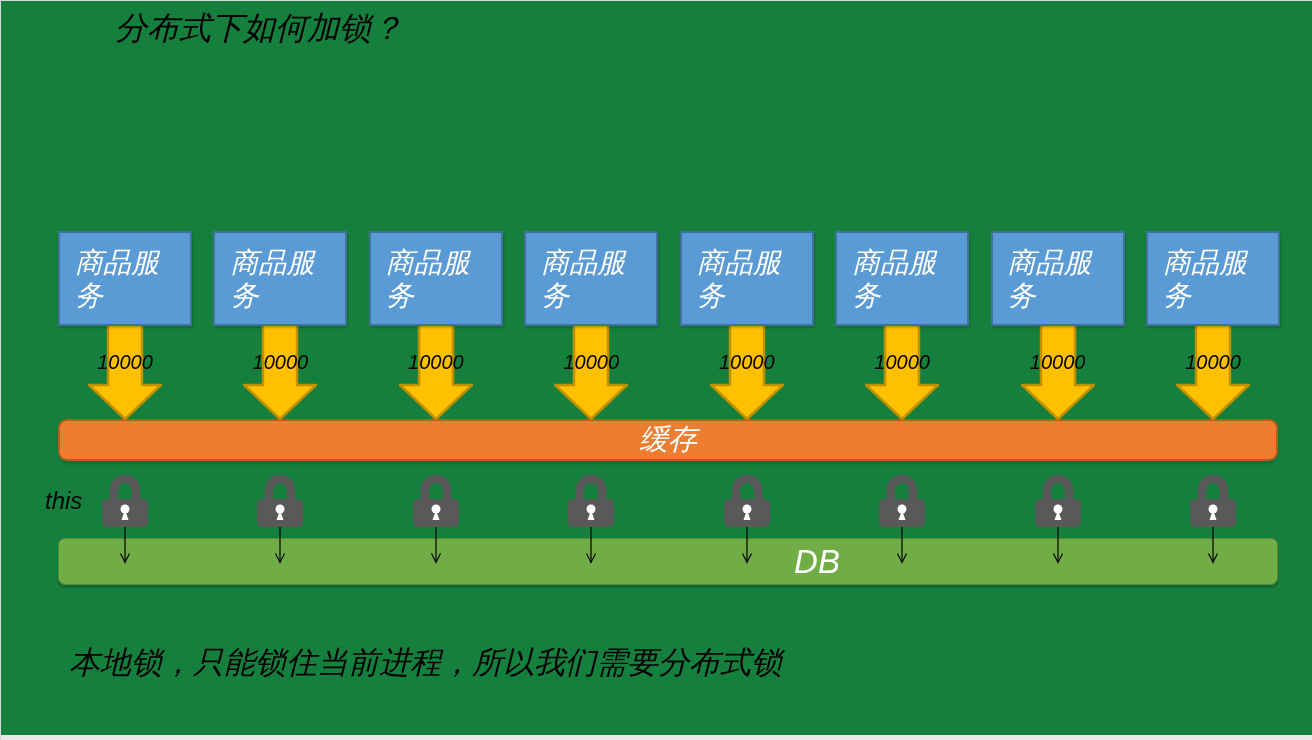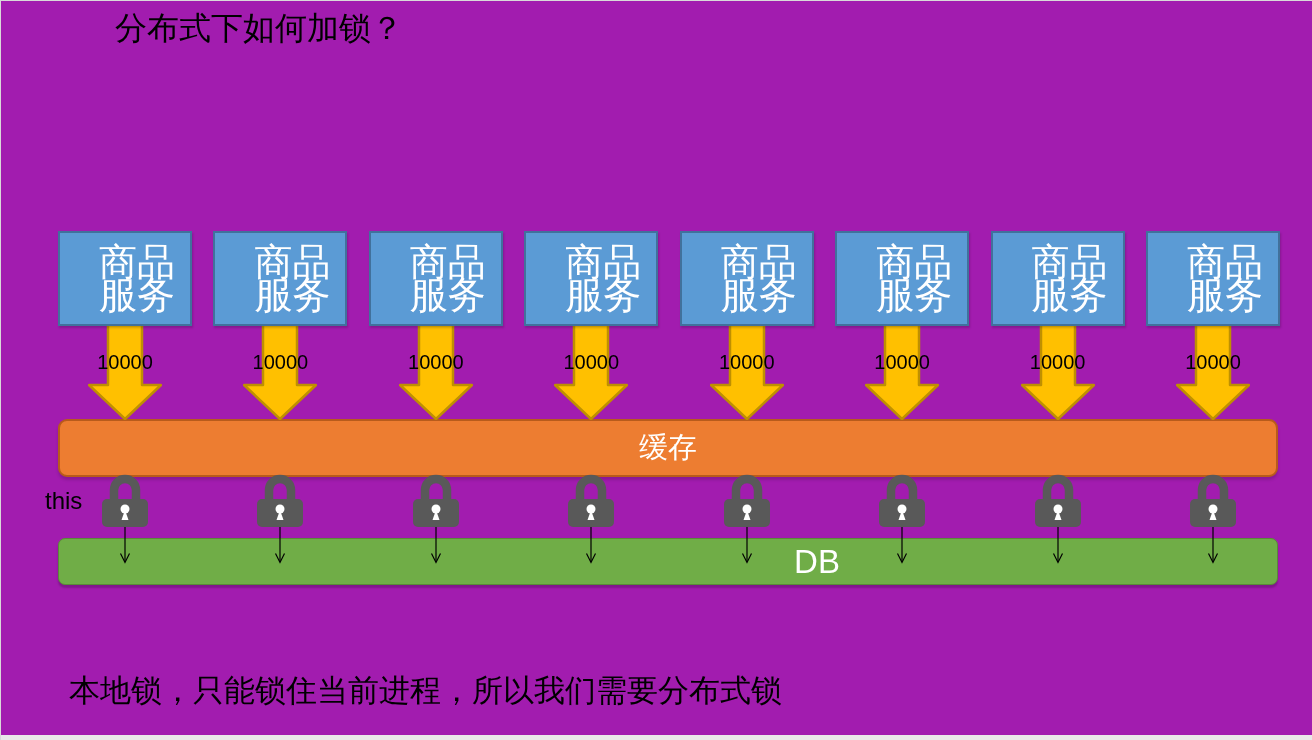--- a/index.html
+++ b/index.html
@@ -1,24 +1,25 @@
 <!DOCTYPE html>
 <html style="--service-fill: #5B9BD5; --service-border: #41719C; --arrow-fill: #FFC000; --arrow-border: #BF9000; --cache-fill: #ED7D31; --cache-border: #B85B1B; --db-fill: #70AD47; --db-border: #598A38; --lock-color: #595959;"><head>
 <meta charset="utf-8">
 <style>
   html,body{margin:0;padding:0;background:#fff;}
   #page{
     position:relative;
     width:1312px;height:740px;
-    background:#a21caf;
+    background:#15803d;
     border-top:1px solid #d9d9d9;
     border-left:1px solid #d9d9d9;
     overflow:hidden;
     font-family:"Liberation Serif","DejaVu Serif",serif;
     box-sizing:border-box;
+    font-style:italic;
   }
   .title{
     position:absolute;left:114px;top:6px;
     font-size:32px;color:#000;
     font-family:"Liberation Serif","DejaVu Serif",serif;
     white-space:nowrap;
   }
   
   .svc-col{
     position:absolute;top:230px;width:156px;height:336px;z-index:2;
@@ -27,34 +28,34 @@
     position:absolute;left:11px;top:0;width:134px;height:95px;
     background:var(--service-fill);
     border:2px solid var(--service-border);
     box-sizing:border-box;
     display:flex;align-items:center;justify-content:center;
     z-index:3;
     box-shadow:1px 2px 2px rgba(0,0,0,0.18);
   }
   .svc-box span{
     display:block;width:100px;
-    font-size:38px;line-height:33px;color:#fff;text-align:right;
+    font-size:28px;line-height:33px;color:#fff;text-align:left;
     font-family:"Liberation Serif","DejaVu Serif",serif;
   }
   .big-arrow{position:absolute;left:41px;top:93px;z-index:1;}
   .count{
     position:absolute;left:0;top:120px;width:156px;
     text-align:center;font-size:20px;color:#000;z-index:4;
     font-family:"Liberation Sans","DejaVu Sans",sans-serif;
   }
   .lock{position:absolute;left:54px;top:243px;z-index:4;}
   .thin-arrow{position:absolute;left:72px;top:296px;z-index:2;}
   
   .cache-bar{
-    position:absolute;left:57px;top:418px;width:1220px;height:58px;
+    position:absolute;left:57px;top:418px;width:1220px;height:42px;
     background:var(--cache-fill);
     border:2px solid var(--cache-border);
     border-radius:9px;box-sizing:border-box;
     display:flex;align-items:center;justify-content:center;
     z-index:1;
     box-shadow:0 3px 3px rgba(0,0,0,0.15);
   }
   .cache-bar span{
     font-size:29px;color:#fff;
     font-family:"Liberation Serif","DejaVu Serif",serif;
@@ -75,21 +76,20 @@
   }
   .this-label{
     position:absolute;left:44px;top:486px;
     font-size:24px;color:#000;z-index:5;
     font-family:"Liberation Sans","DejaVu Sans",sans-serif;
   }
   .footnote{
     position:absolute;left:68px;top:641px;
     font-size:31px;color:#000;white-space:nowrap;
     font-family:"Liberation Serif","DejaVu Serif",serif;
-    margin-top:28px;
   }
   .bottom-strip{
     position:absolute;left:0;bottom:0;width:1312px;height:5px;
     background:#e9e9e9;z-index:6;
   }
 </style>
 </head>
 <body>
 
 <div id="page">

